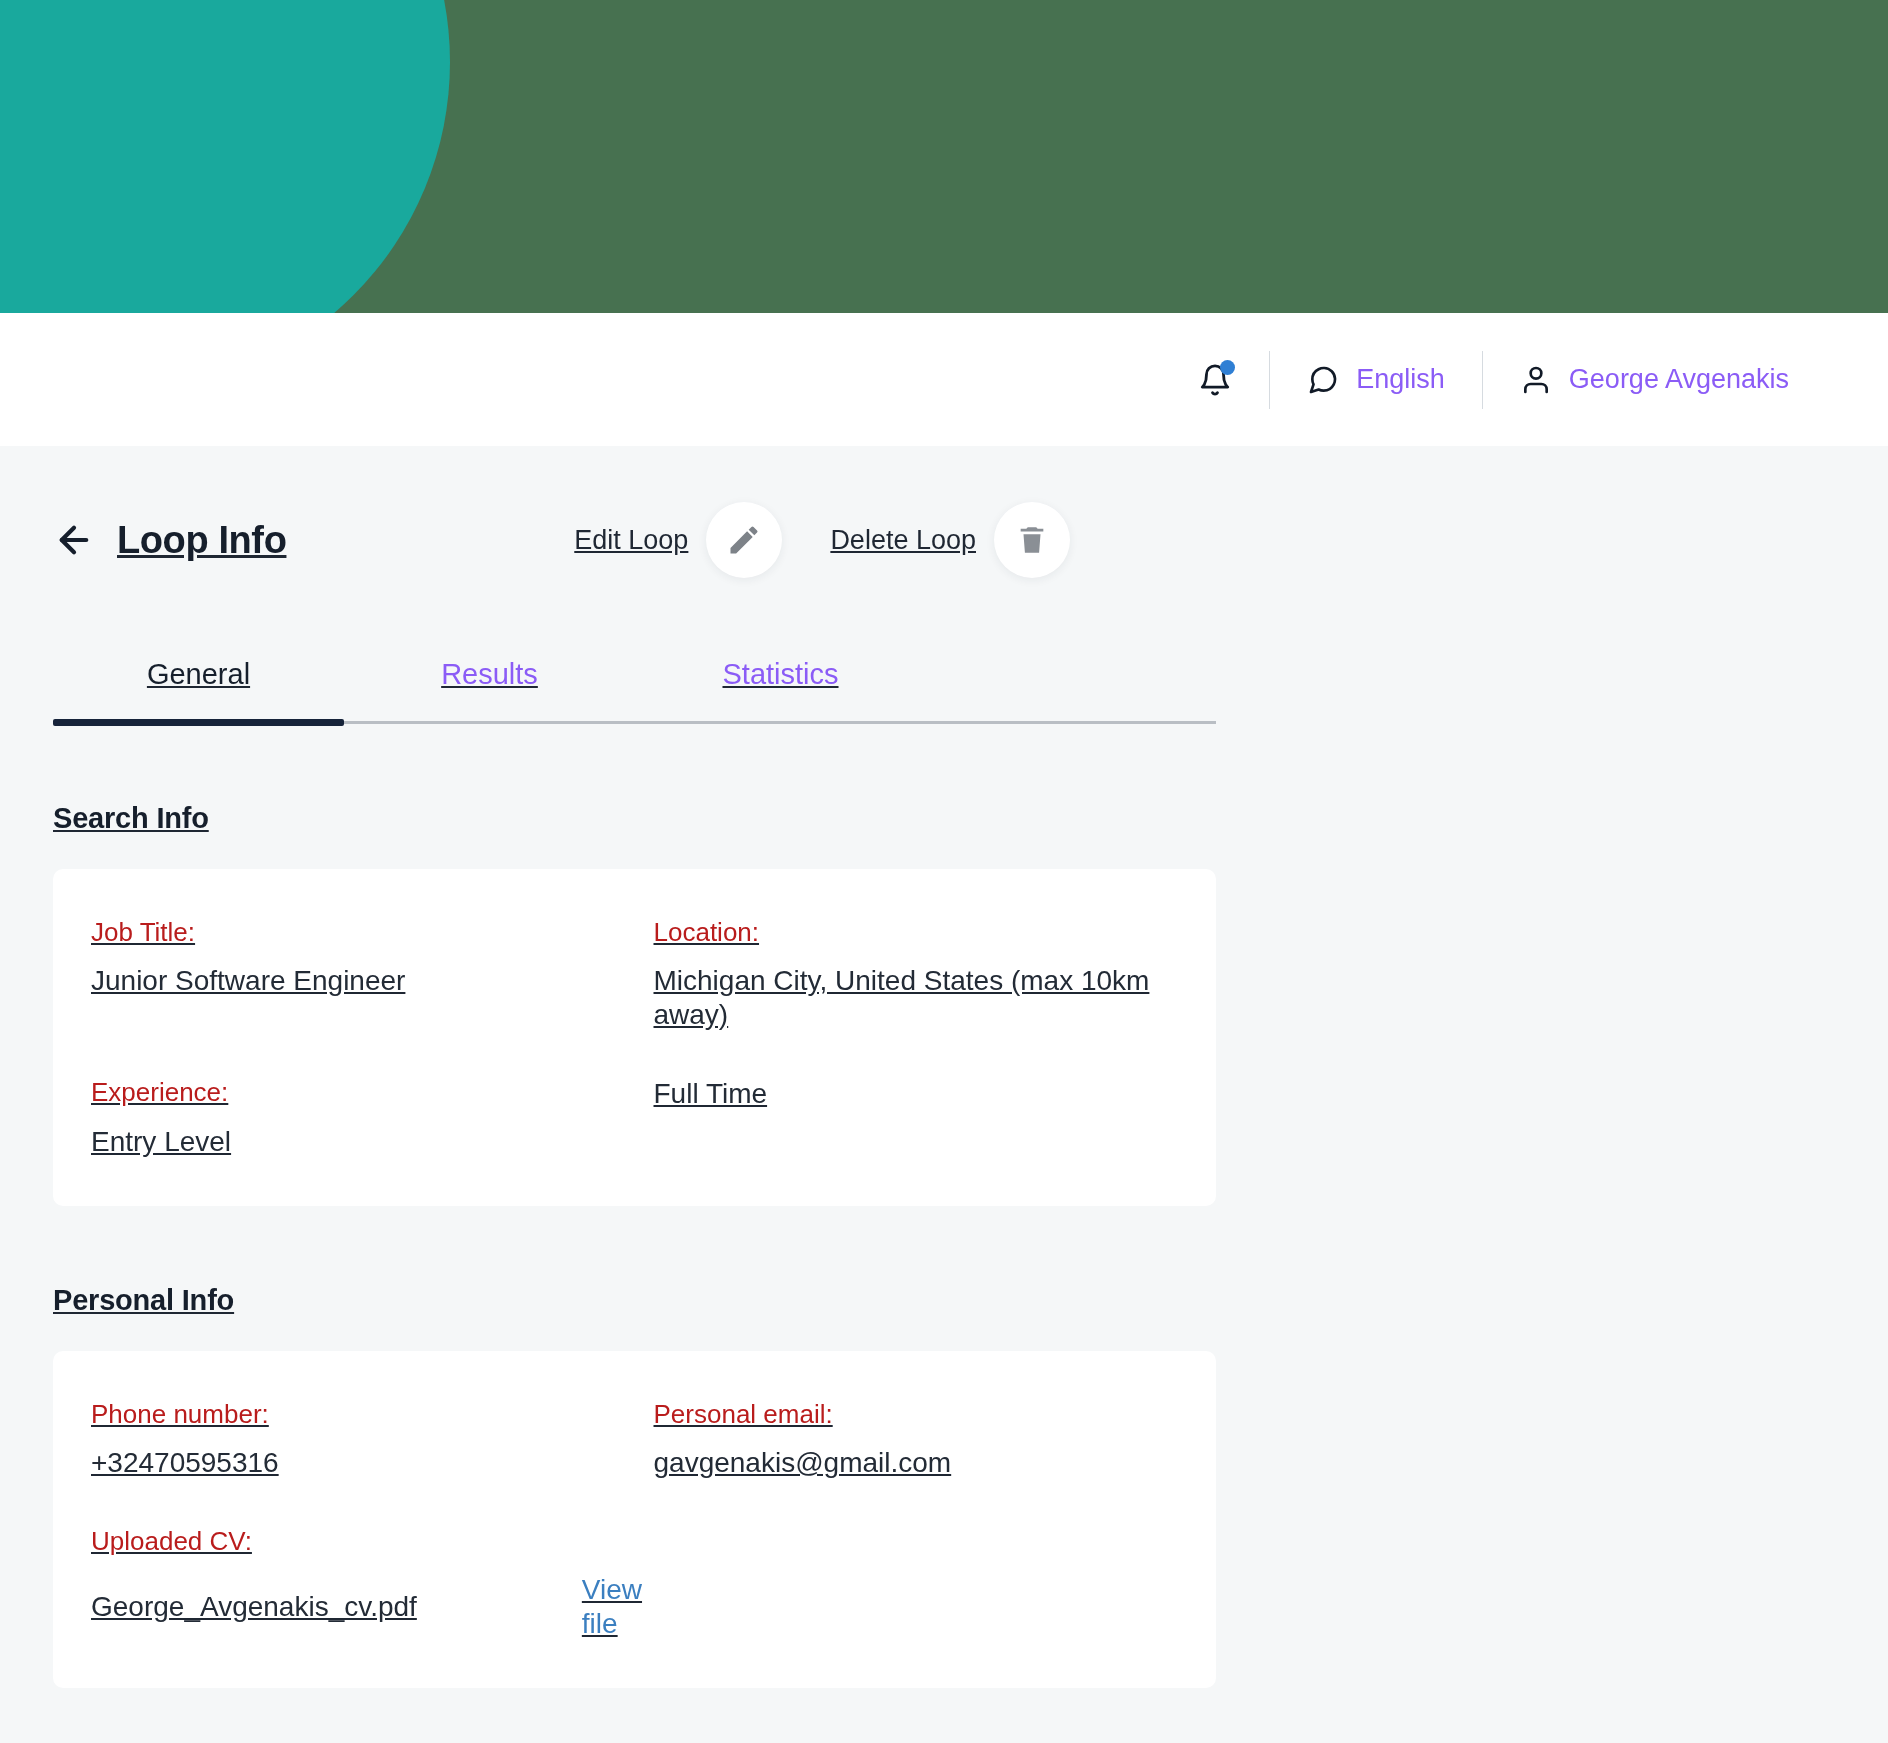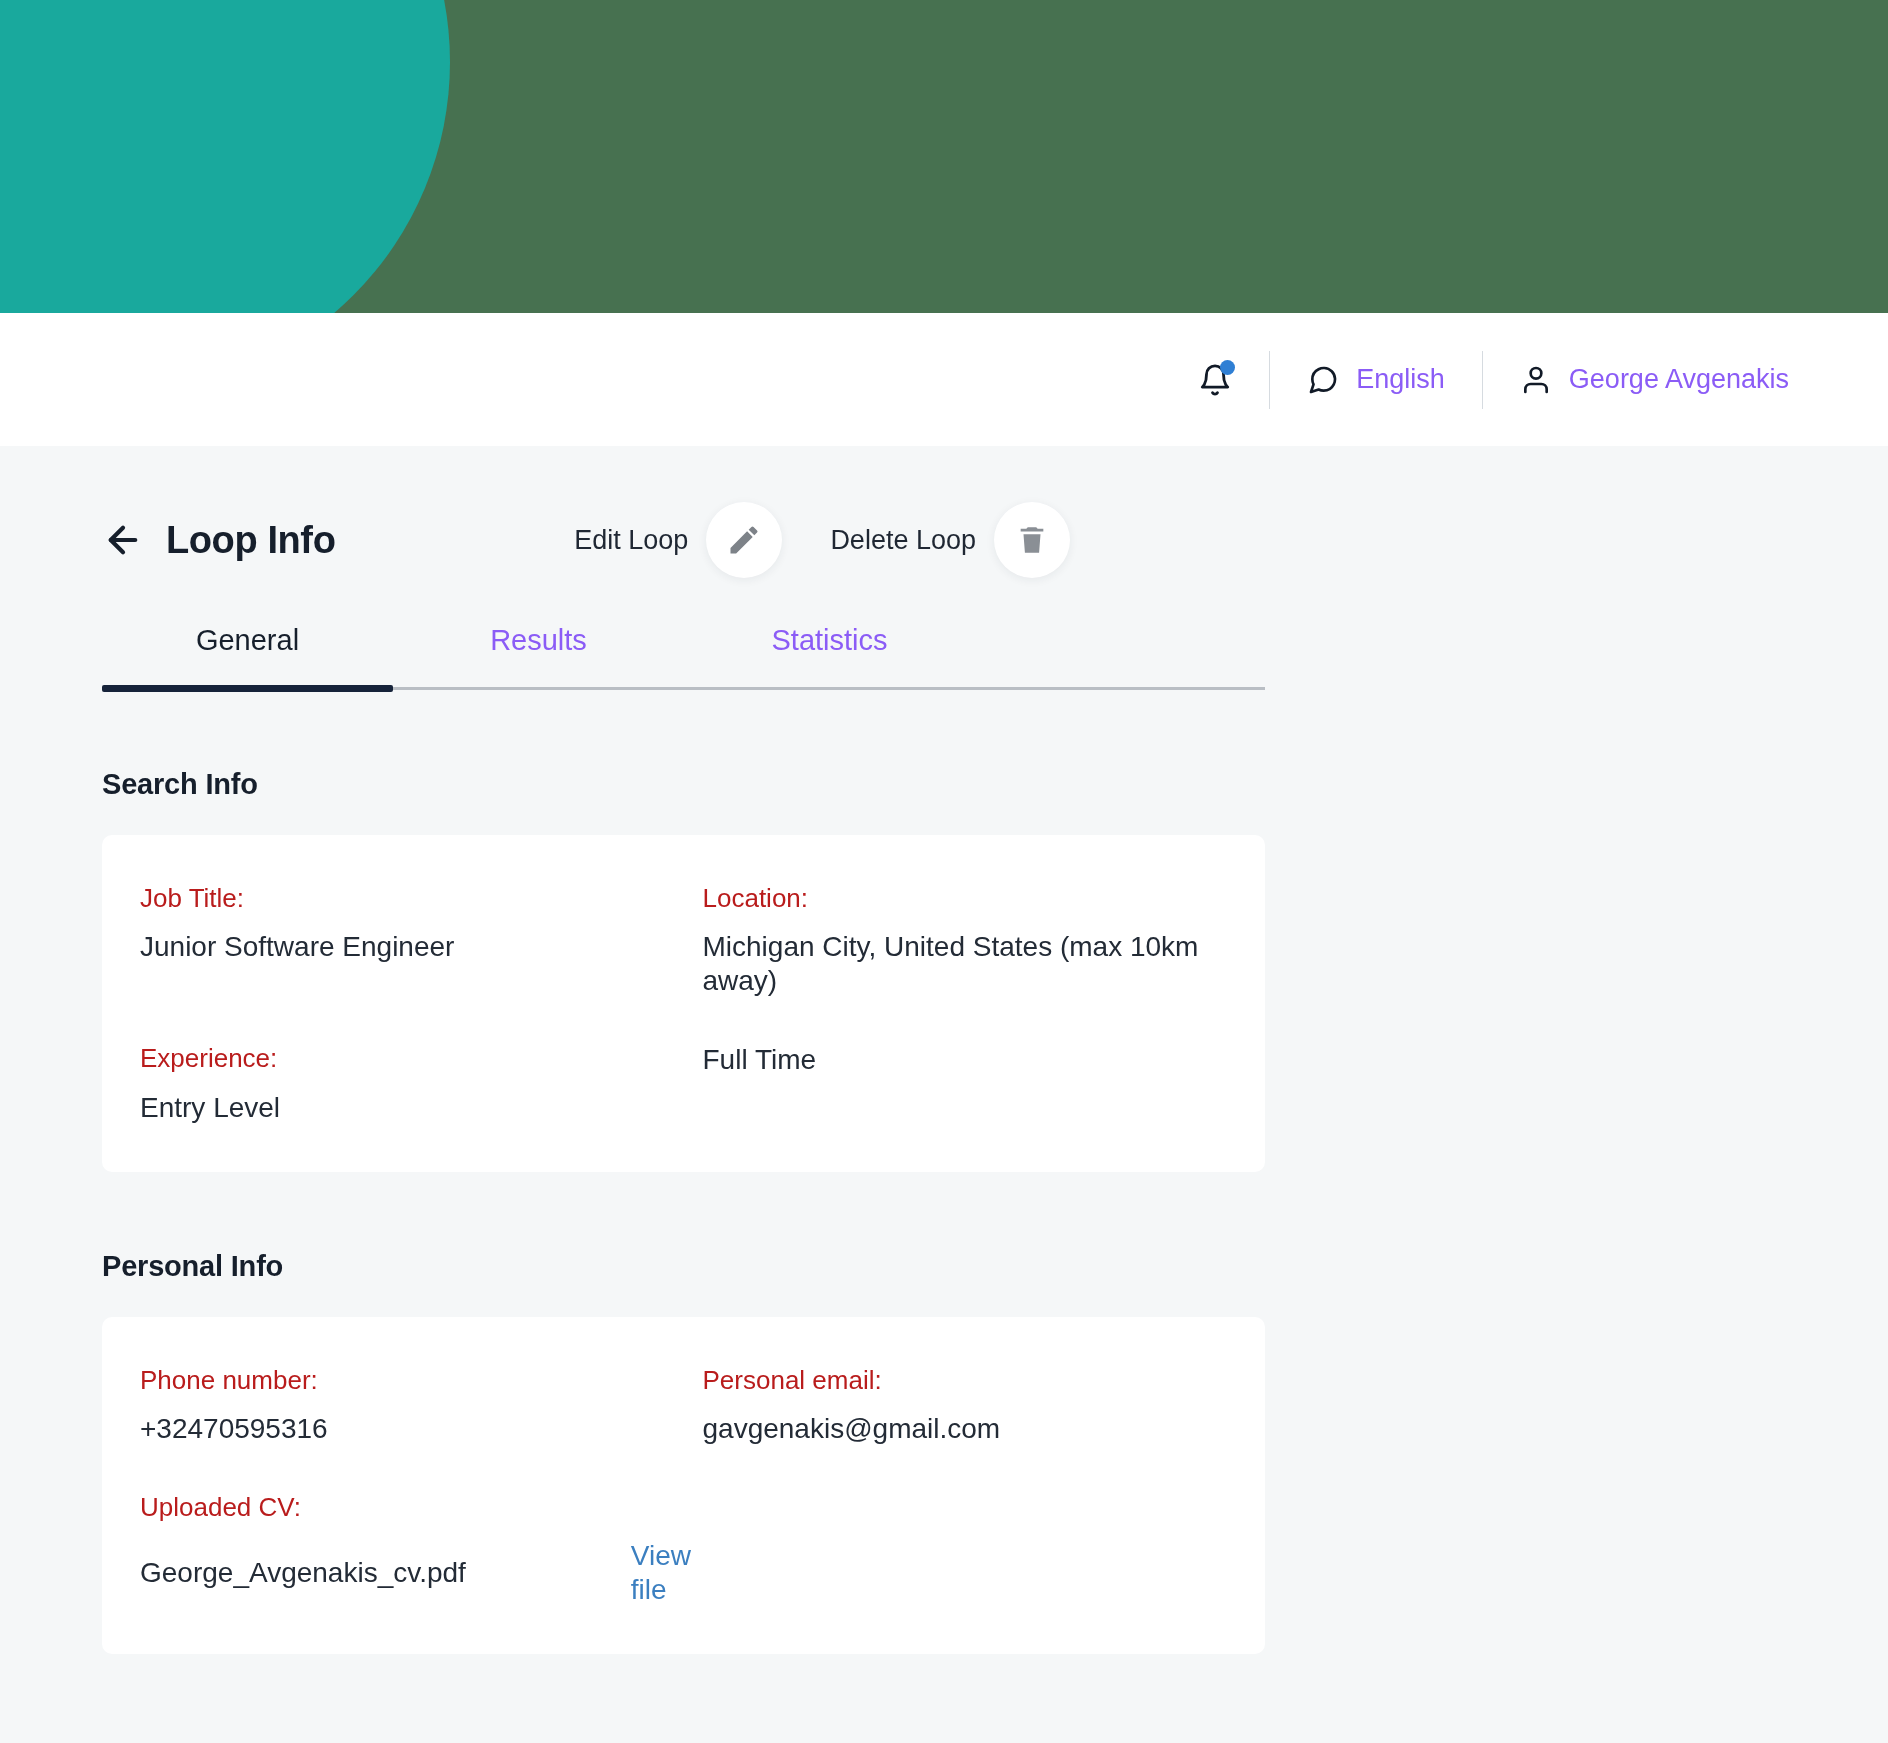--- a/index.html
+++ b/index.html
@@ -78,21 +78,22 @@
 
   
   .page {
     padding: 0 0 0 0;
     background: #f5f7f8;
     height: calc(1743px - 313px - 133px);
   }
   .content {
     width: 1400px;
     margin: 0;
-    padding-left: 102px;
+    padding-left: 53px;
+    text-decoration: underline;
   }
 
   
   .page-head {
     display: flex;
     align-items: center;
     height: 160px;
     padding-top: 28px;
   }
   .back-arrow {
@@ -133,21 +134,21 @@
     background: #ffffff;
     display: flex;
     align-items: center;
     justify-content: center;
     box-shadow: 0 2px 10px rgba(30,40,60,0.07);
   }
 
   
   .tabs {
     width: 1163px;
-    margin-top: 18px;
+    margin-top: 52px;
     position: relative;
   }
   .tab-row {
     display: flex;
   }
   .tab {
     width: 291px;
     text-align: center;
     font-size: 29px;
     padding-bottom: 30px;

